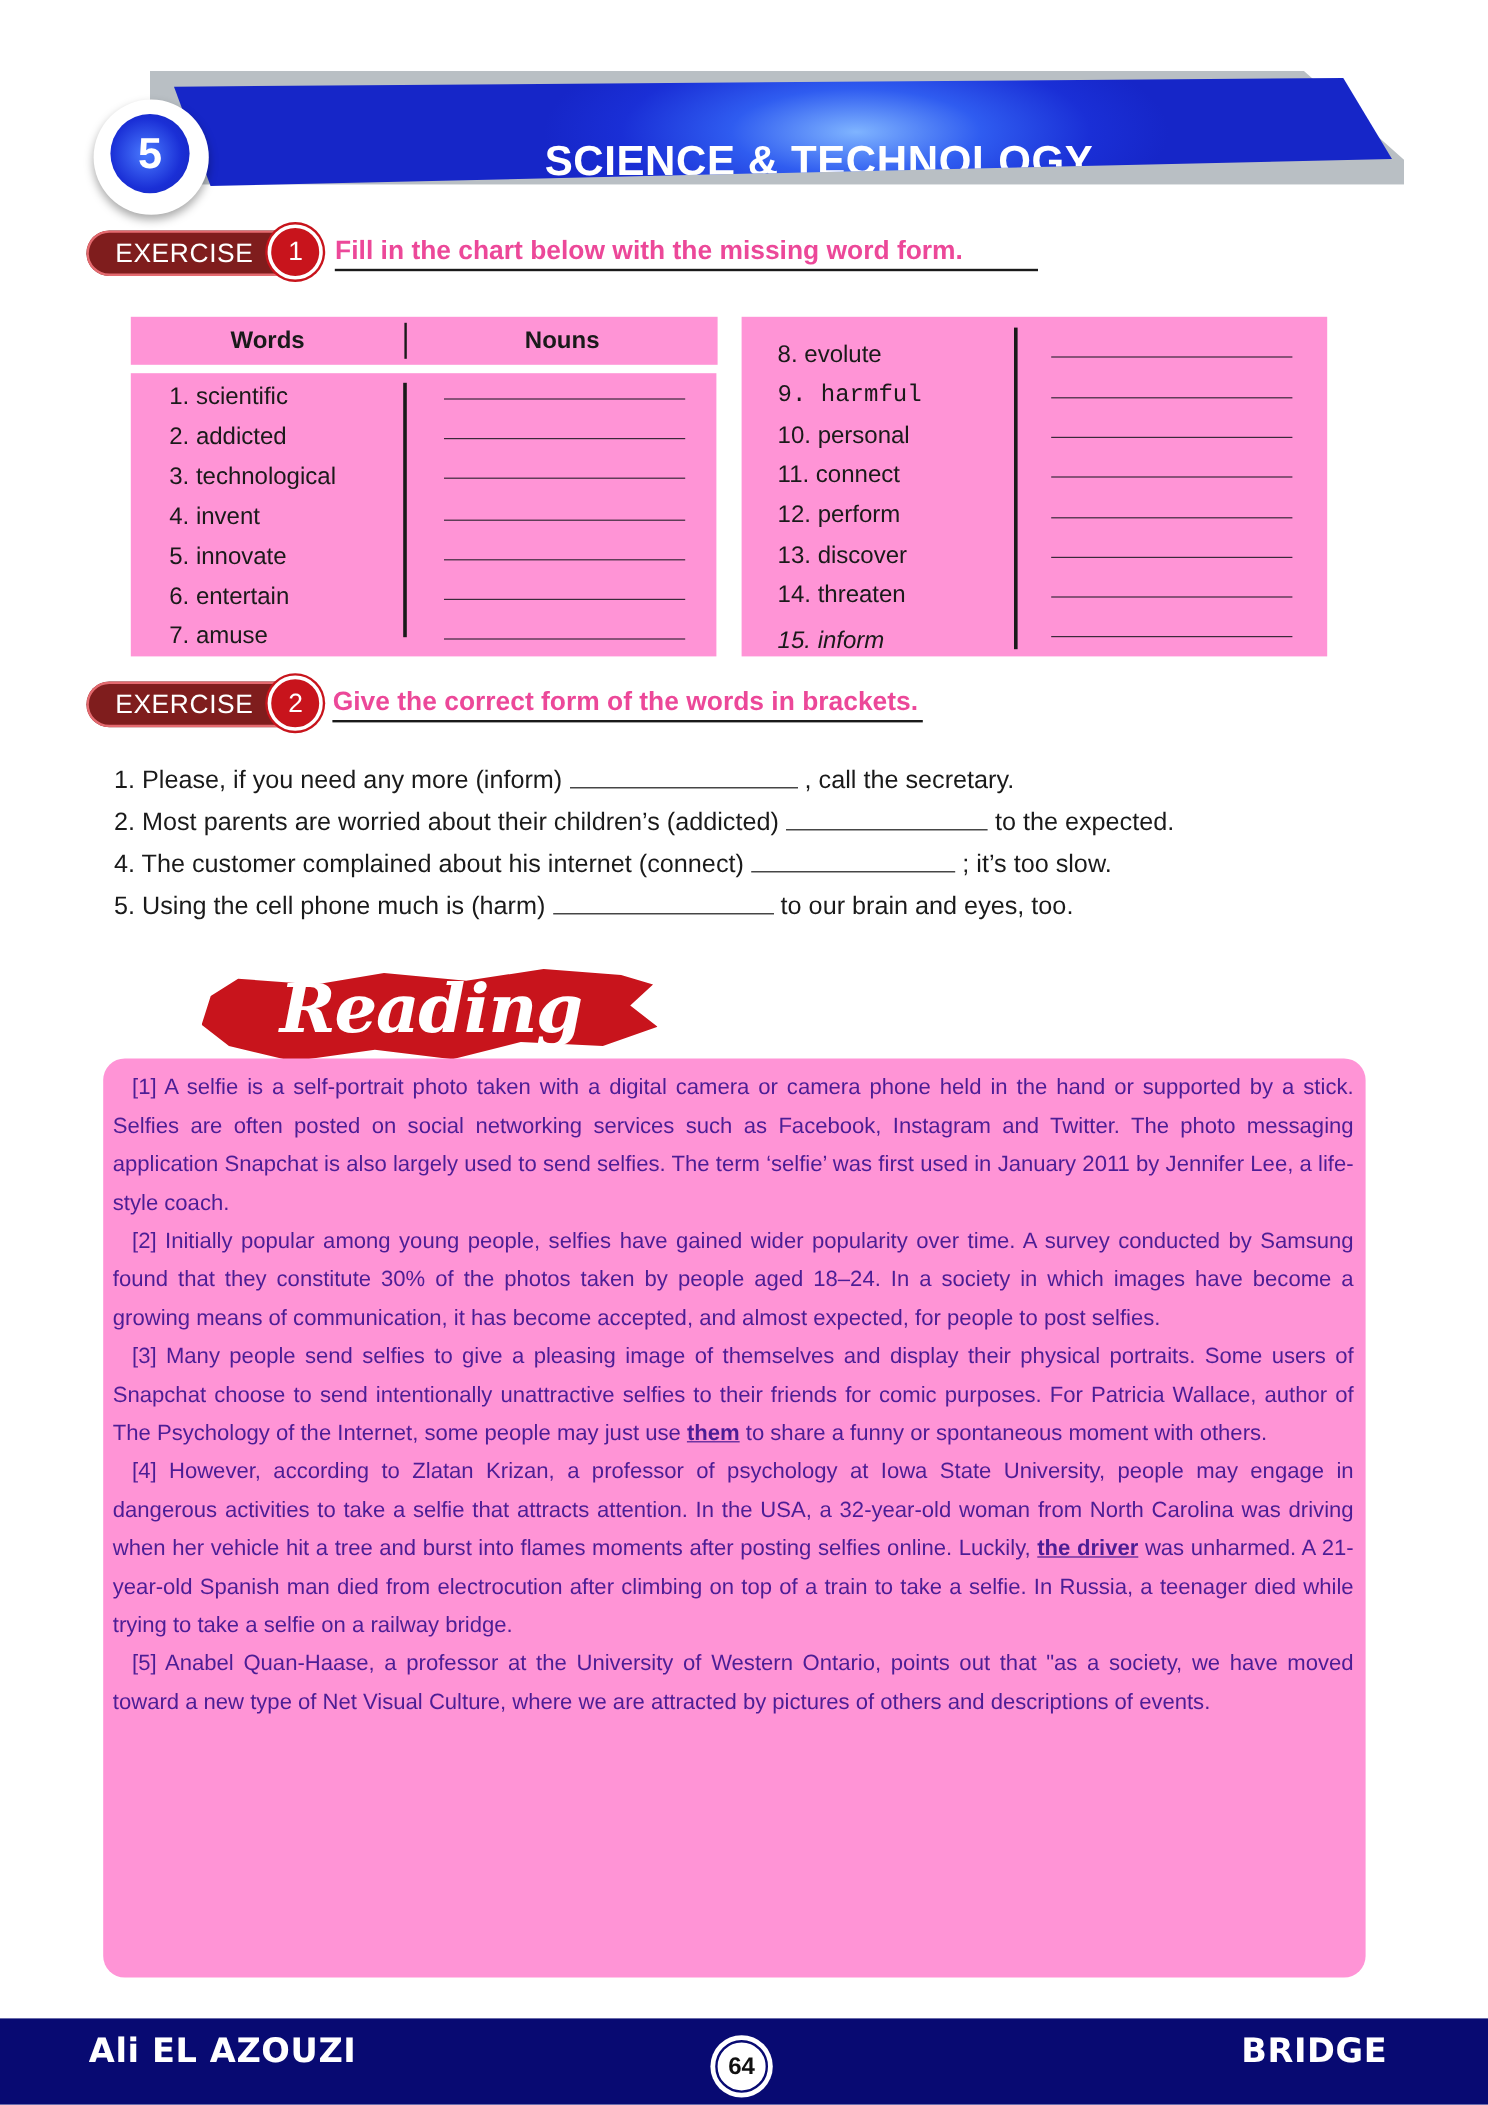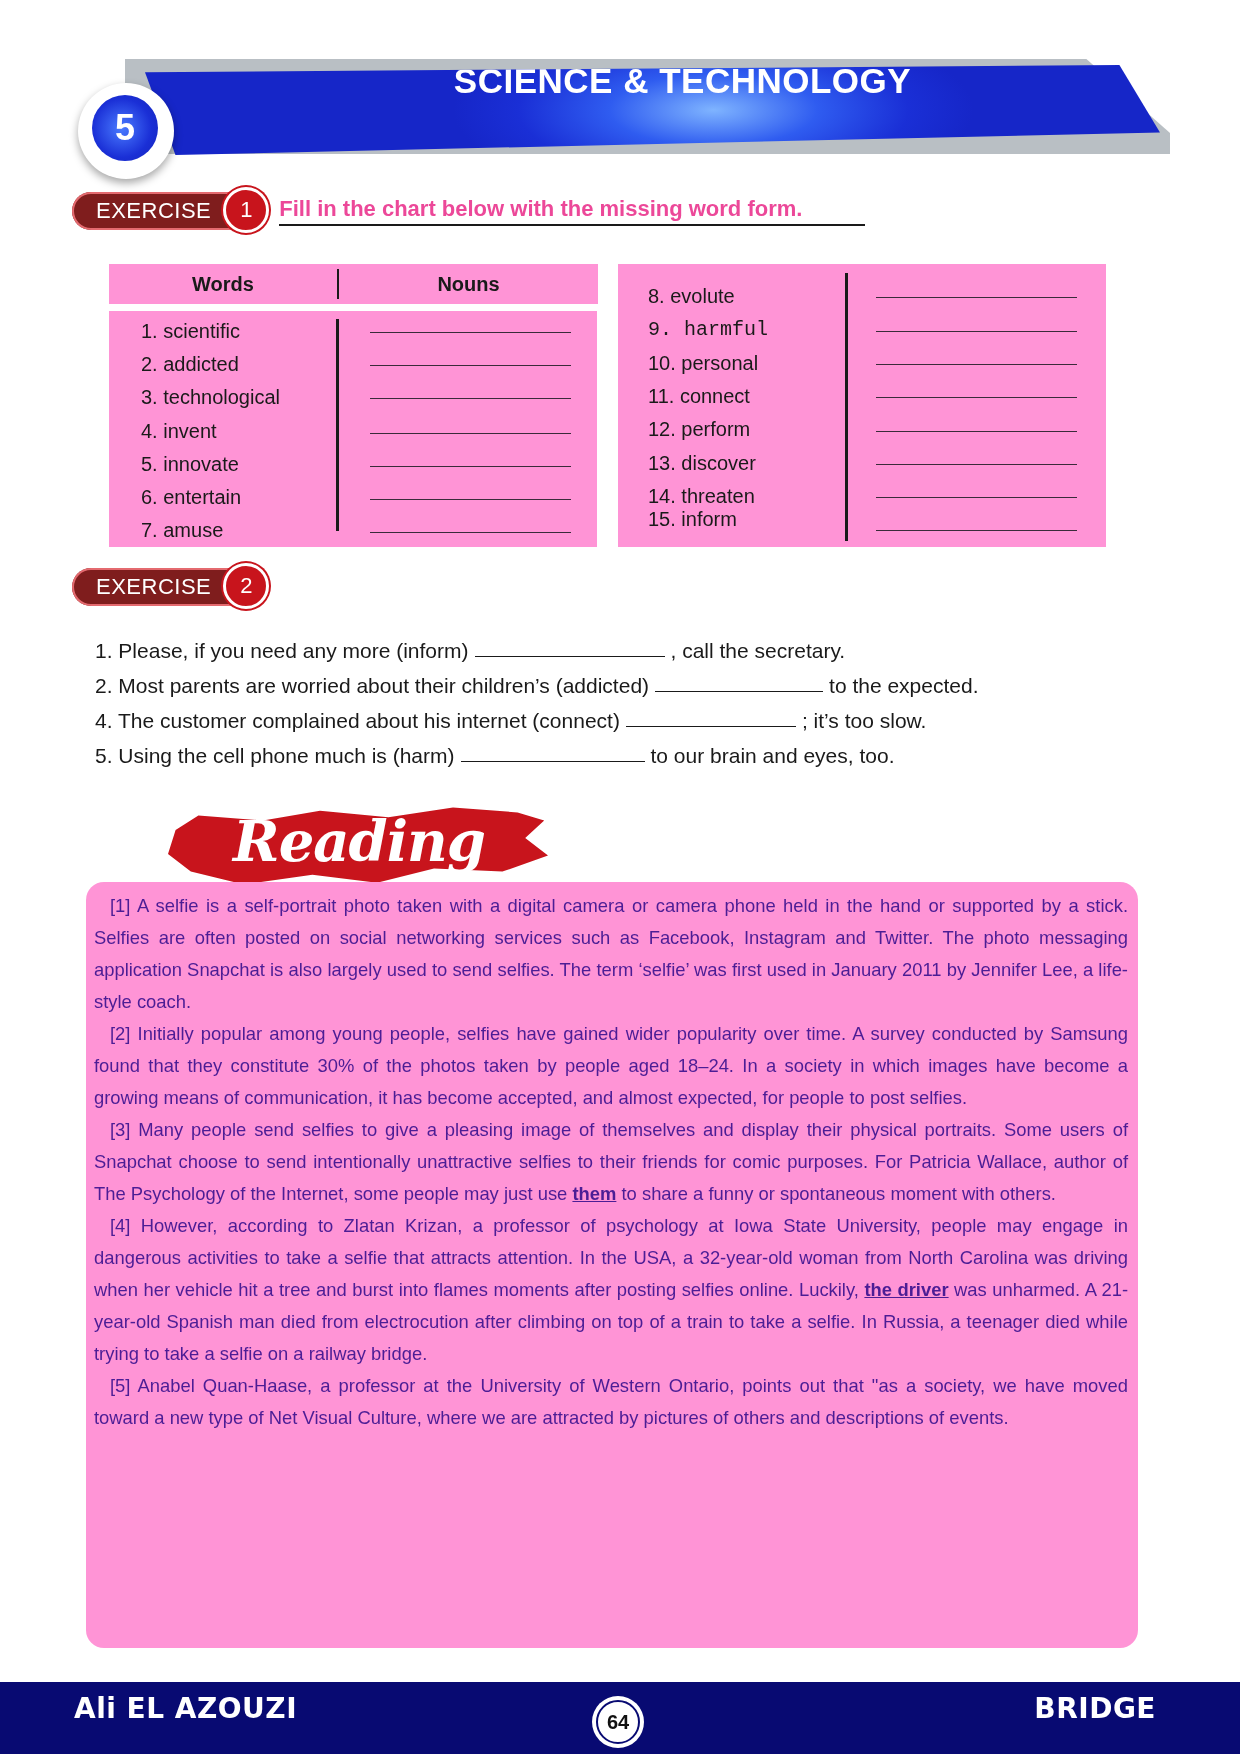--- a/index.html
+++ b/index.html
@@ -10,21 +10,21 @@
     .banner-wrap { position: absolute; left: 70px; top: 55px; width: 1100px; height: 125px; }
     .banner-shadow {
       position: absolute; left: 55px; top: 4px; width: 1045px; height: 95px;
       background: #b9bfc4;
       clip-path: polygon(0 0, 92% 0, 100% 78%, 100% 100%, 4% 100%, 0 100%);
     }
     .banner {
       position: absolute; left: 75px; top: 10px; width: 1015px; height: 90px;
       background: radial-gradient(ellipse 260px 90px at 56% 50%, #7fb4ff 0%, #2f5cf0 40%, #1a2fd6 75%, #1626c8 100%);
       clip-path: polygon(0 8%, 96% 0, 100% 75%, 3% 100%);
-      display: flex; align-items: flex-start; justify-content: center;
+      display: flex; align-items: flex-end; justify-content: center;
     }
     .banner-title {
       color: #ffffff; font-weight: 700; font-size: 35px; letter-spacing: 0.5px;
       margin-left: 60px; margin-top: -4px;
       font-family: "Liberation Sans", sans-serif;
     }
     .unit-badge-outer {
       position: absolute; left: 8px; top: 28px; width: 96px; height: 96px; border-radius: 50%;
       background: #ffffff; box-shadow: 0 4px 8px rgba(0,0,0,0.35);
     }
@@ -162,36 +162,37 @@
 
 <div class="tbl-right pink">
   <div class="vsep" style="left:227px; top:9px; height:268px;"></div>
   <div class="row" style="left:30px; top:16px;">8. evolute</div>
   <div class="row" style="left:30px; top:49px;font-family:Liberation Mono, monospace;">9. harmful</div>
   <div class="row" style="left:30px; top:83px;">10. personal</div>
   <div class="row" style="left:30px; top:116px;">11. connect</div>
   <div class="row" style="left:30px; top:149px;">12. perform</div>
   <div class="row" style="left:30px; top:183px;">13. discover</div>
   <div class="row" style="left:30px; top:216px;">14. threaten</div>
-  <div class="row" style="left:30px; top:239px;">15. inform</div>
+  <div class="row" style="left:30px; top:254px;font-style:italic;">15. inform</div>
   <div class="blank-line" style="left:258px; width:201px; top:33px;"></div>
   <div class="blank-line" style="left:258px; width:201px; top:67px;"></div>
   <div class="blank-line" style="left:258px; width:201px; top:100px;"></div>
   <div class="blank-line" style="left:258px; width:201px; top:133px;"></div>
   <div class="blank-line" style="left:258px; width:201px; top:167px;"></div>
   <div class="blank-line" style="left:258px; width:201px; top:200px;"></div>
   <div class="blank-line" style="left:258px; width:201px; top:233px;"></div>
   <div class="blank-line" style="left:258px; width:201px; top:266px;"></div>
 </div>
 
 <div class="ex-header" style="top:564px;">
   <div class="ex-pill">
     <span class="ex-pill-label">EXERCISE</span>
     <span class="ex-num">2</span>
   </div>
+  <span class="ex-instr" style="margin-left:16px; padding-right:4px;">Give the correct form of the words in brackets.</span>
 </div>
 
 <div class="sentences">
   <div class="sentence">
     <span>1. Please, if you need any more (inform)</span>
     <span class="gap" style="width:190px;"></span>
     <span>, call the secretary.</span>
   </div>
   <div class="sentence">
     <span>2. Most parents are worried about their children’s (addicted)</span>

